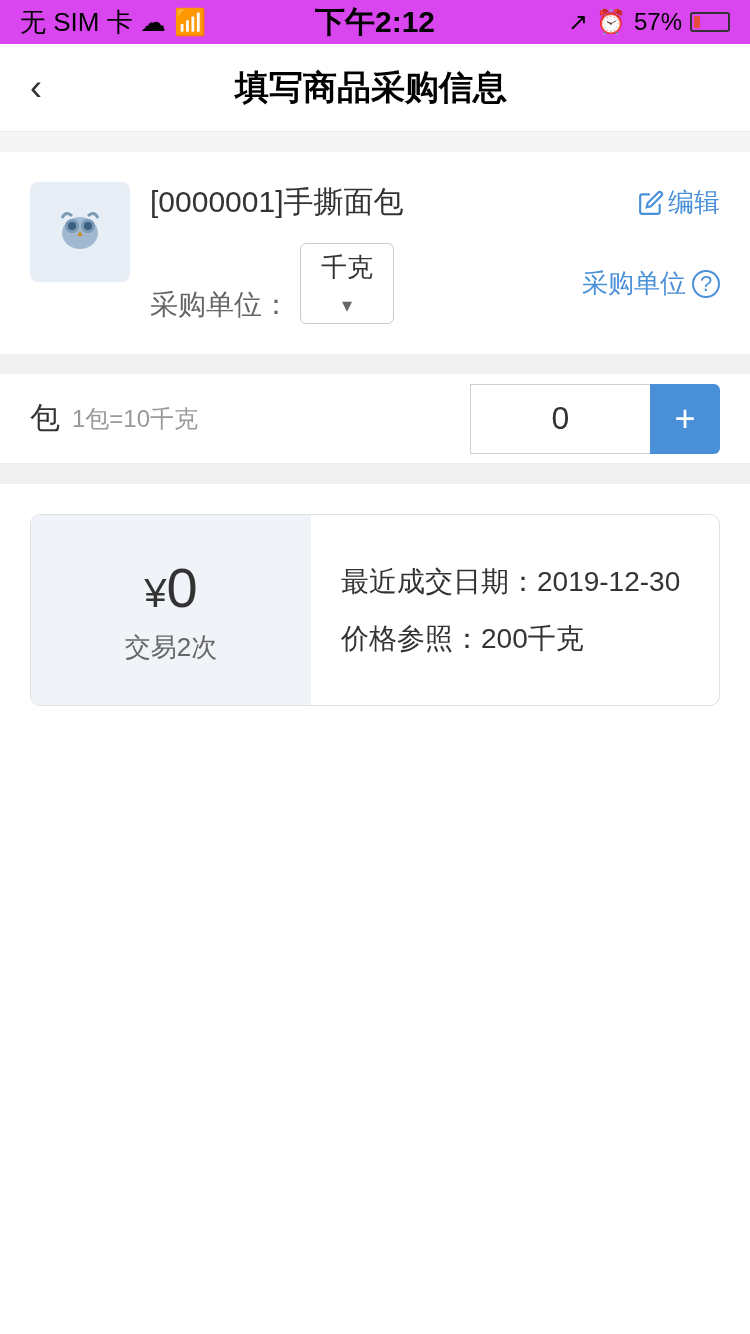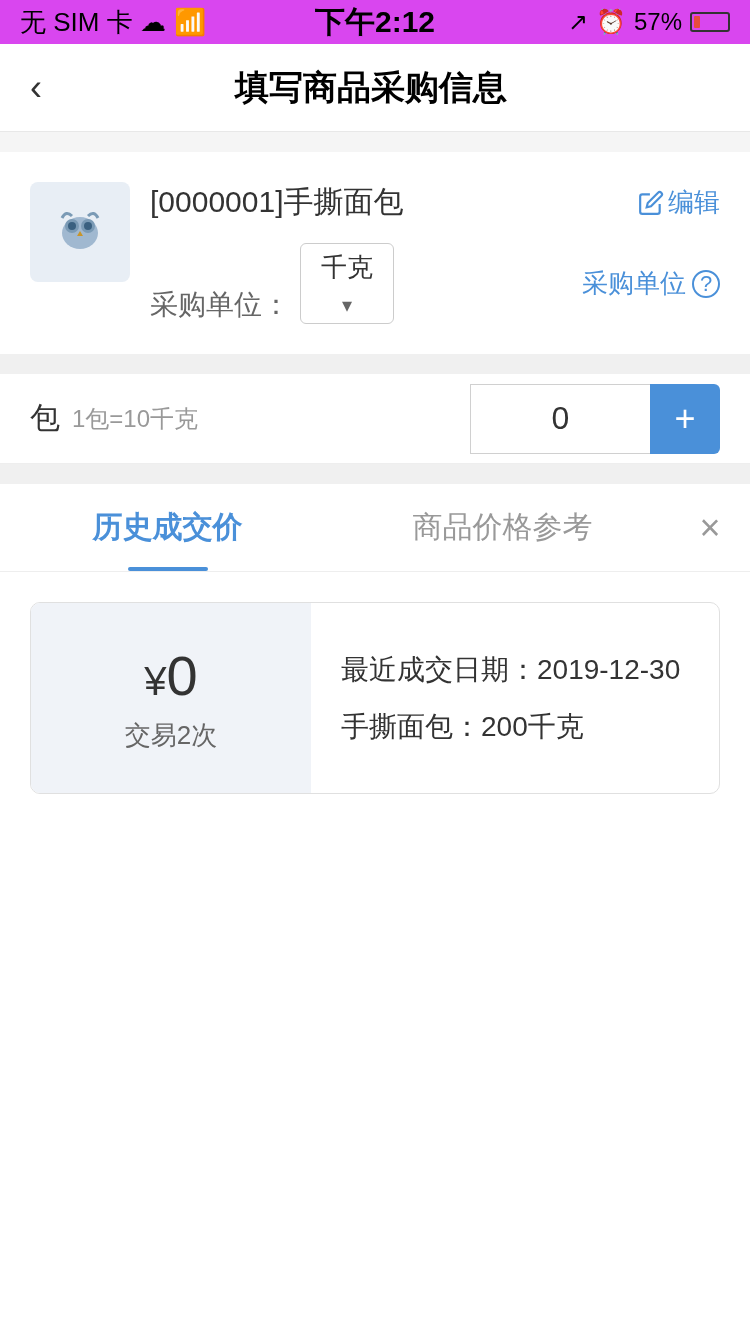--- a/index.html
+++ b/index.html
@@ -432,45 +432,35 @@
     <div class="quantity-input-box">
       <span>0</span>
     </div>
     <div class="quantity-plus-btn">+</div>
   </div>
 </div>
 
 <div class="section-gap"></div>
 
 <div class="tabs-section">
-  <div class="tabs-header">
-    <div class="tab-item">
-      <span class="tab-label active">历史成交价</span>
-      <div class="tab-underline"></div>
-    </div>
-    <div class="tab-item">
-      <span class="tab-label">商品价格参考</span>
-    </div>
-    <div class="close-btn">×</div>
-  </div>
 
   <div class="price-card-section">
     <div class="price-card">
       <div class="price-card-left">
         <div style="display:flex;align-items:baseline;">
           <span class="price-currency">¥</span>
           <span class="price-value">0</span>
         </div>
         <span class="price-transactions">交易2次</span>
       </div>
       <div class="price-card-right">
         <div class="price-detail-row">
           <span>最近成交日期：</span><span>2019-12-30</span>
         </div>
         <div class="price-detail-row">
-          <span>手撕面包：</span><span>200千克</span>
+          <span>价格参照：</span><span>200千克</span>
         </div>
       </div>
     </div>
   </div>
 </div>
 
 <div class="bottom-space"></div>
 
 </body></html>

